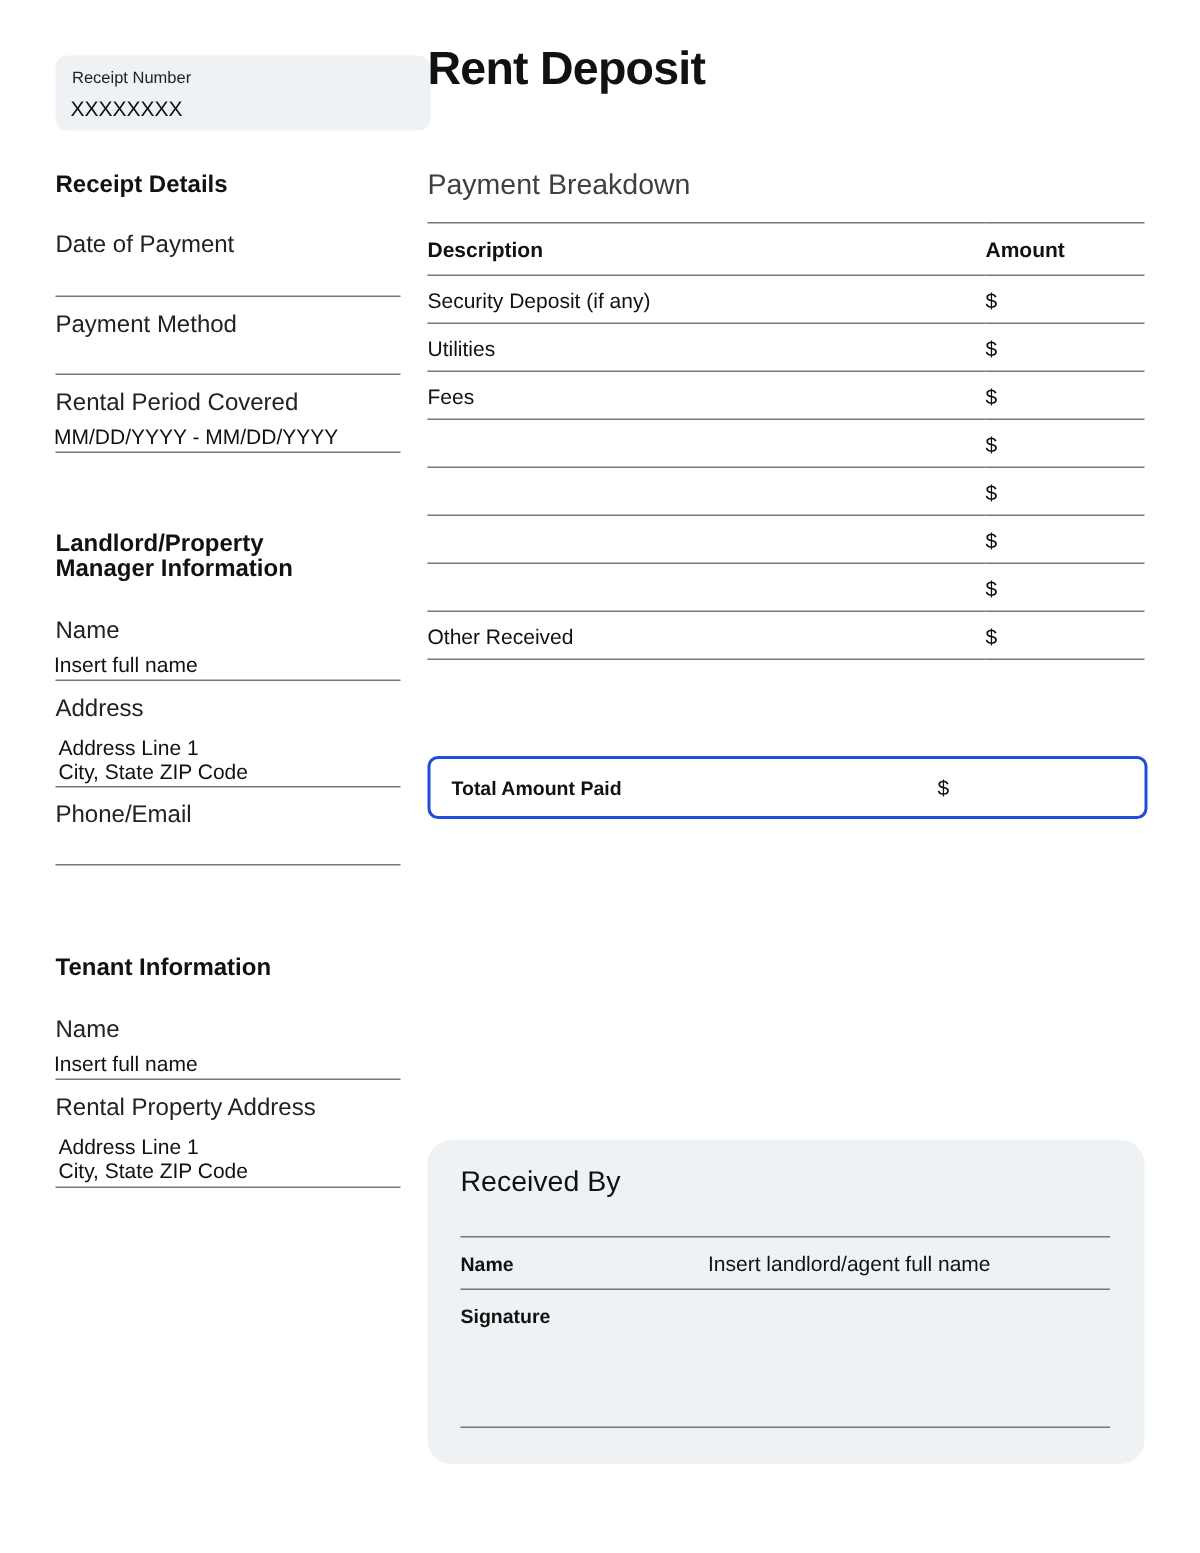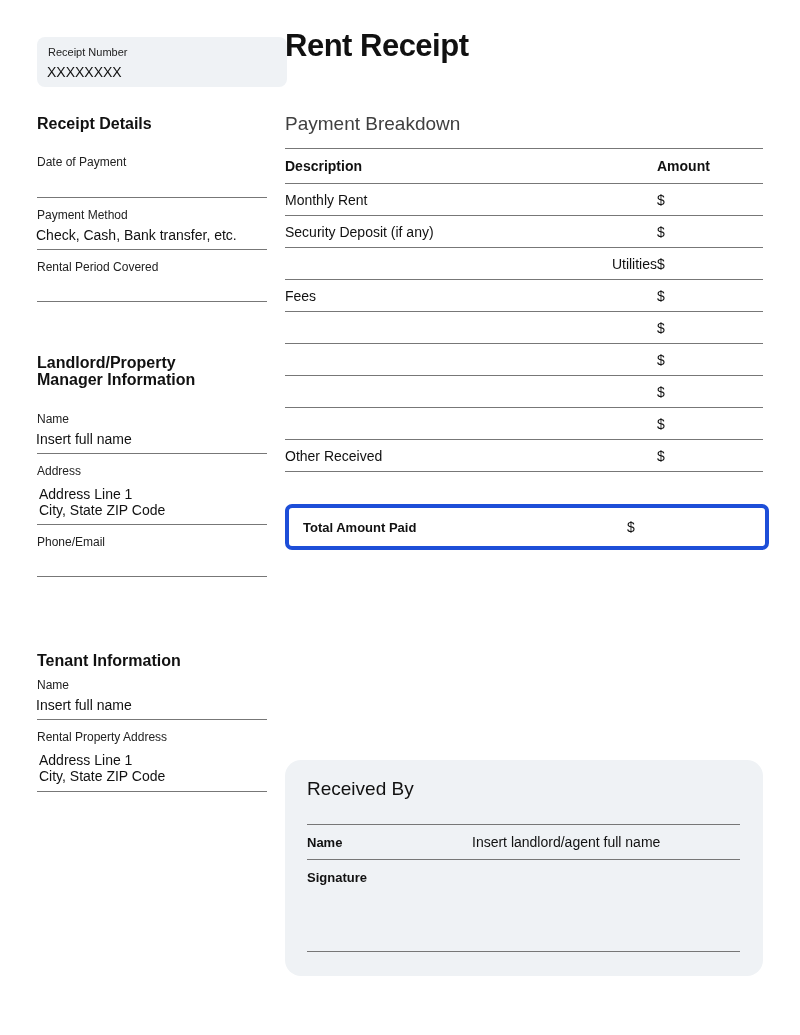--- a/index.html
+++ b/index.html
@@ -4,60 +4,60 @@
 <style>
   html, body { margin: 0; padding: 0; background: #ffffff; }
   body { width: 800px; height: 1035px; position: relative; font-family: "Liberation Sans", sans-serif; color: #111; overflow: hidden; }
   .abs { position: absolute; }
   .receipt-box { left: 37px; top: 37px; width: 230px; height: 50px; background: #eff2f5; border-radius: 8px; padding-left: 20px; }
   .receipt-box .lbl { position: absolute; left: 11px; top: 9px; font-size: 11px; color: #222; }
   .receipt-box .val { position: absolute; left: 10px; top: 27px; font-size: 14px; color: #111; }
   .title { left: 285px; top: 28px; font-size: 31px; font-weight: 700; letter-spacing: -0.5px; color: #111; }
   .sec-h { font-size: 16px; font-weight: 600; color: #111; line-height: 17px; }
   .field { position: absolute; left: 37px; width: 230px; border-bottom: 1px solid #777; }
-  .field .flbl { font-size: 12px; color: #222; margin-top: 0; }
+  .field .flbl { font-size: 16px; color: #222; margin-top: 0; }
   .field .fval { font-size: 14px; color: #111; margin-top: 5px; line-height: 16px; }
   .field .fval.addr { margin-left: 2px; }
   .bd-title { left: 285px; top: 113px; font-size: 19px; color: #404040; }
   table.bd { position: absolute; left: 285px; top: 148px; width: 478px; border-collapse: collapse; }
   table.bd th, table.bd td { text-align: left; font-size: 14px; padding: 0; height: 31px; border-bottom: 1px solid #777; }
   table.bd th { font-weight: 600; height: 34px; border-top: 1px solid #777; }
   table.bd td.desc { padding-left: 0; }
   table.bd td.amt, table.bd th.amt { width: 106px; }
-  .total { left: 285px; top: 504px; width: 476px; height: 38px; border: 4px solid #1d4ed8; border-radius: 7px; text-align: right; }
+  .total { left: 285px; top: 504px; width: 476px; height: 38px; border: 2px solid #1d4ed8; border-radius: 7px; text-align: right; }
   .total .tl { position: absolute; left: 14px; top: 12px; font-size: 13px; font-weight: 600; }
   .total .tv { position: absolute; left: 338px; top: 11px; font-size: 14px; }
   .recv { left: 285px; top: 760px; width: 478px; height: 216px; background: #eff2f5; border-radius: 16px; }
   .recv .rt { position: absolute; left: 22px; top: 18px; font-size: 19px; color: #111; }
   .recv .line { position: absolute; left: 22px; width: 433px; border-top: 1px solid #777; }
   .recv .nl { position: absolute; left: 22px; top: 75px; font-size: 13px; font-weight: 600; }
   .recv .nv { position: absolute; left: 187px; top: 74px; font-size: 14px; }
   .recv .sl { position: absolute; left: 22px; top: 110px; font-size: 13px; font-weight: 600; text-align: center; }
 </style>
 </head>
 <body>
 
 <div class="abs receipt-box">
   <div class="lbl">Receipt Number</div>
   <div class="val">XXXXXXXX</div>
 </div>
 
-<div class="abs title">Rent Receipt</div>
+<div class="abs title">Rent Deposit</div>
 
 <div class="abs sec-h" style="left:37px; top:115px;">Receipt Details</div>
 
 <div class="field" style="top:155px; height:42px;">
   <div class="flbl">Date of Payment</div>
 </div>
 <div class="field" style="top:208px; height:41px;">
   <div class="flbl">Payment Method</div>
-  <div class="fval" style="margin-left:-1px;">Check, Cash, Bank transfer, etc.</div>
 </div>
 <div class="field" style="top:260px; height:41px;">
   <div class="flbl">Rental Period Covered</div>
+  <div class="fval" style="margin-left:-1px;">MM/DD/YYYY - MM/DD/YYYY</div>
 </div>
 
 <div class="abs sec-h" style="left:37px; top:354px;">
   <div>Landlord/Property</div>
   <div>Manager Information</div>
 </div>
 
 <div class="field" style="top:412px; height:41px;">
   <div class="flbl">Name</div>
   <div class="fval" style="margin-left:-1px;">Insert full name</div>
@@ -66,21 +66,21 @@
   <div class="flbl">Address</div>
   <div class="fval addr" style="margin-top:8px;">
     <div>Address Line 1</div>
     <div>City, State ZIP Code</div>
   </div>
 </div>
 <div class="field" style="top:535px; height:41px;">
   <div class="flbl">Phone/Email</div>
 </div>
 
-<div class="abs sec-h" style="left:37px; top:652px;">Tenant Information</div>
+<div class="abs sec-h" style="left:37px; top:637px;">Tenant Information</div>
 
 <div class="field" style="top:678px; height:41px;">
   <div class="flbl">Name</div>
   <div class="fval" style="margin-left:-1px;">Insert full name</div>
 </div>
 <div class="field" style="top:730px; height:61px;">
   <div class="flbl">Rental Property Address</div>
   <div class="fval addr" style="margin-top:8px;">
     <div>Address Line 1</div>
     <div>City, State ZIP Code</div>
@@ -91,29 +91,25 @@
 
 <table class="bd">
   <thead>
     <tr>
       <th>Description</th>
       <th class="amt">Amount</th>
     </tr>
   </thead>
   <tbody id="bd-body">
       <tr>
-        <td class="desc" style="margin-left: -1px;">Monthly Rent</td>
-        <td class="amt">$</td>
-      </tr>
-      <tr>
         <td class="desc" style="margin-left: -1px;">Security Deposit (if any)</td>
         <td class="amt">$</td>
       </tr>
       <tr>
-        <td class="desc" style="margin-left: -1px; text-align: right;">Utilities</td>
+        <td class="desc" style="margin-left: -1px;">Utilities</td>
         <td class="amt">$</td>
       </tr>
       <tr>
         <td class="desc" style="margin-left: -1px;">Fees</td>
         <td class="amt">$</td>
       </tr>
       <tr>
         <td class="desc" style="margin-left: -1px;"></td>
         <td class="amt">$</td>
       </tr>

